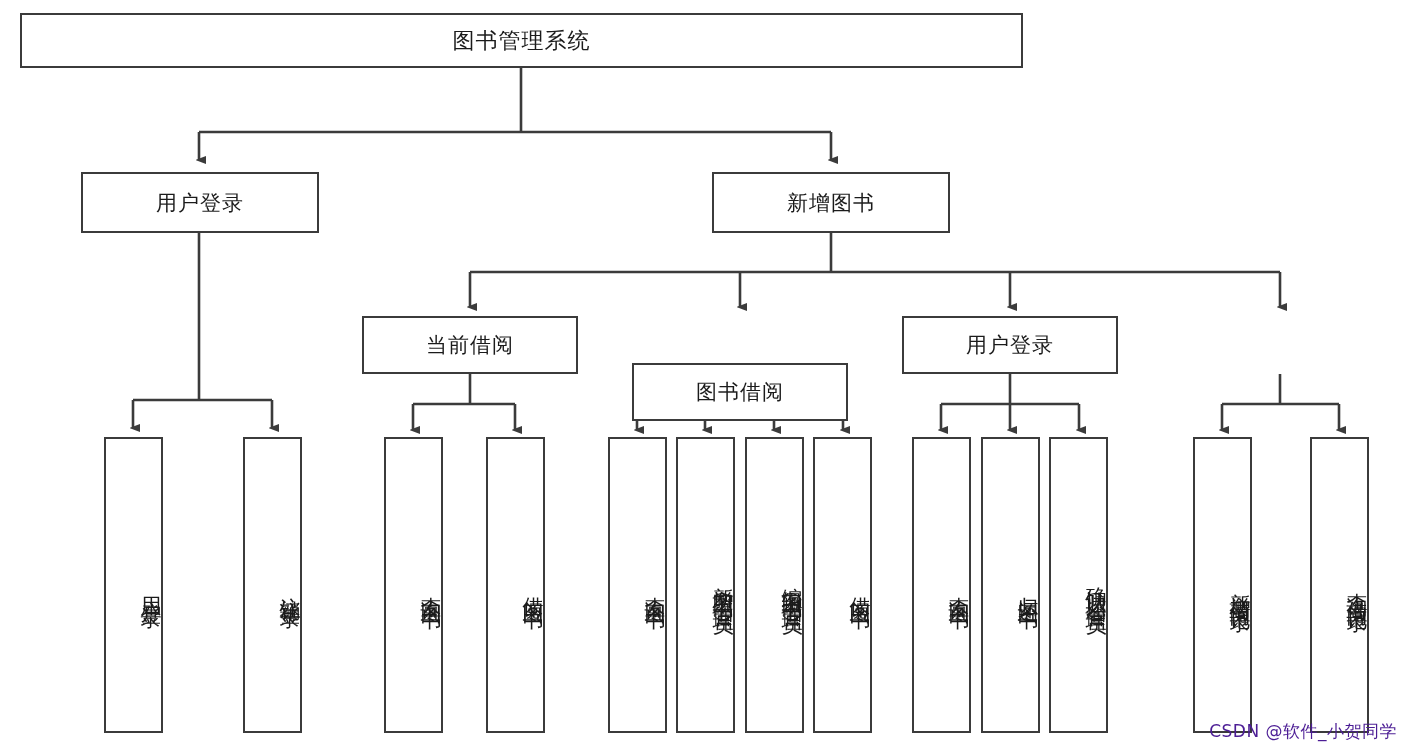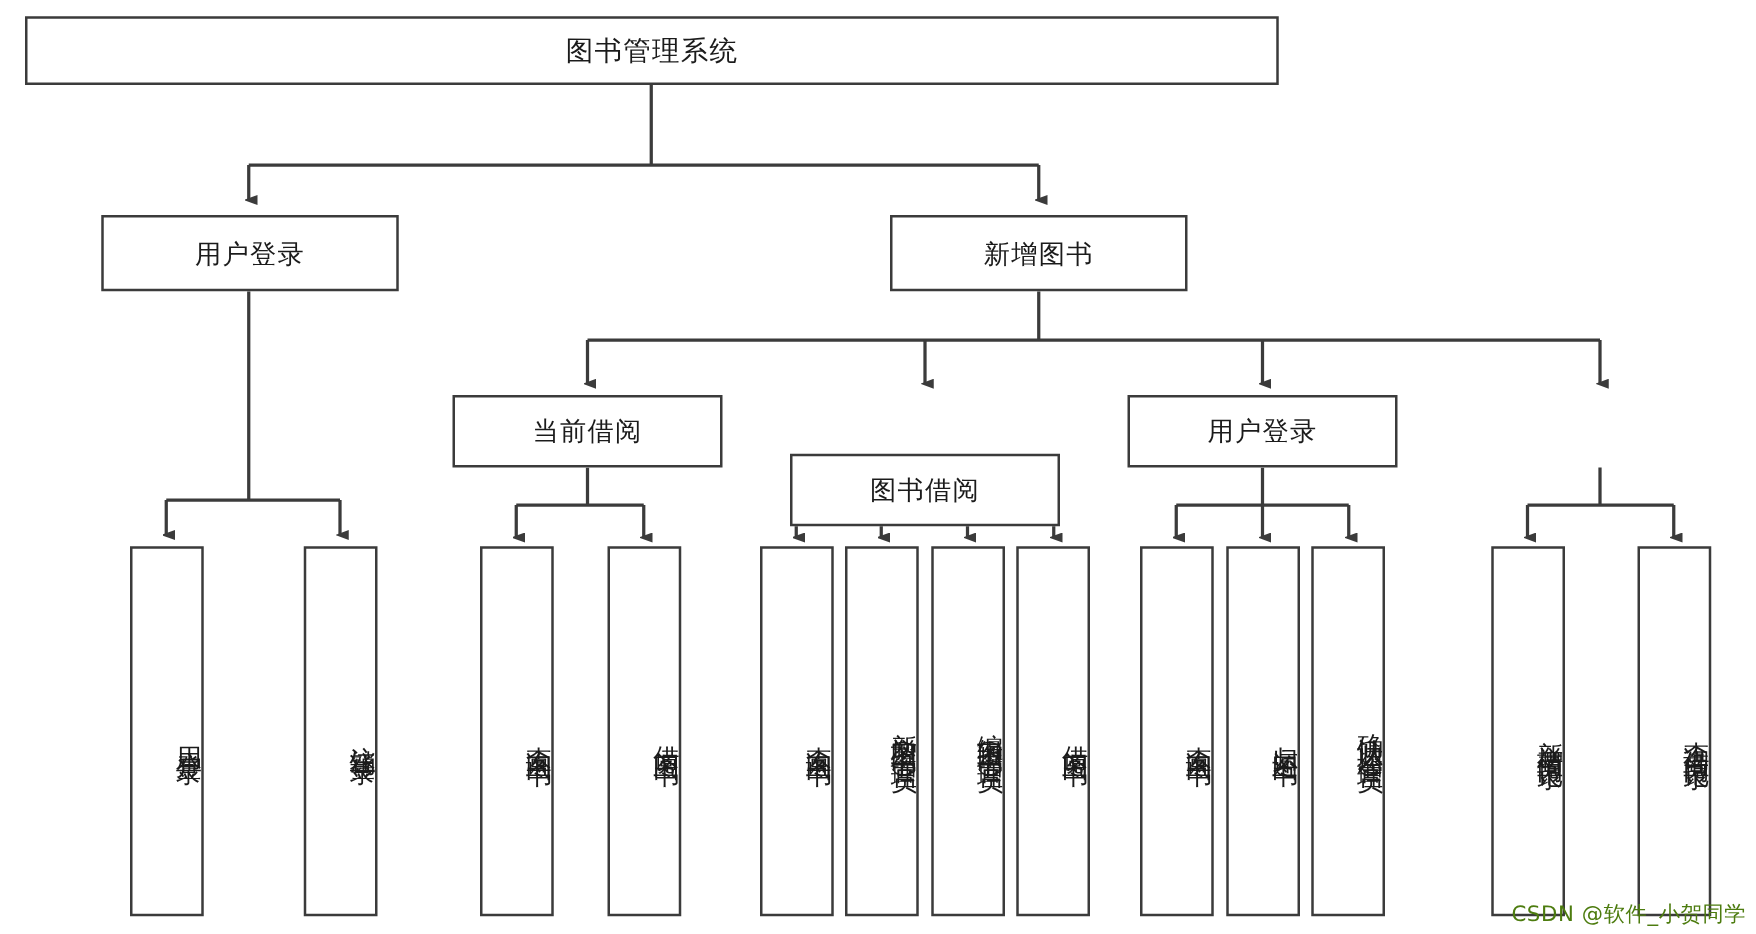--- a/index.html
+++ b/index.html
@@ -56,21 +56,21 @@
   .node.v .vtext {
     writing-mode: vertical-rl;
     text-orientation: upright;
     display: block;
   }
   .watermark {
     position: absolute;
     right: 8px;
     bottom: 4px;
     font-size: 17px;
-    color: #4d7c0f;
+    color: #4c1d95;
     white-space: nowrap;
     letter-spacing: 0.5px;
   }
 </style>
 </head>
 <body>
 
 <div id="canvas">
 
   <svg id="edges" viewBox="0 0 1405 747">

